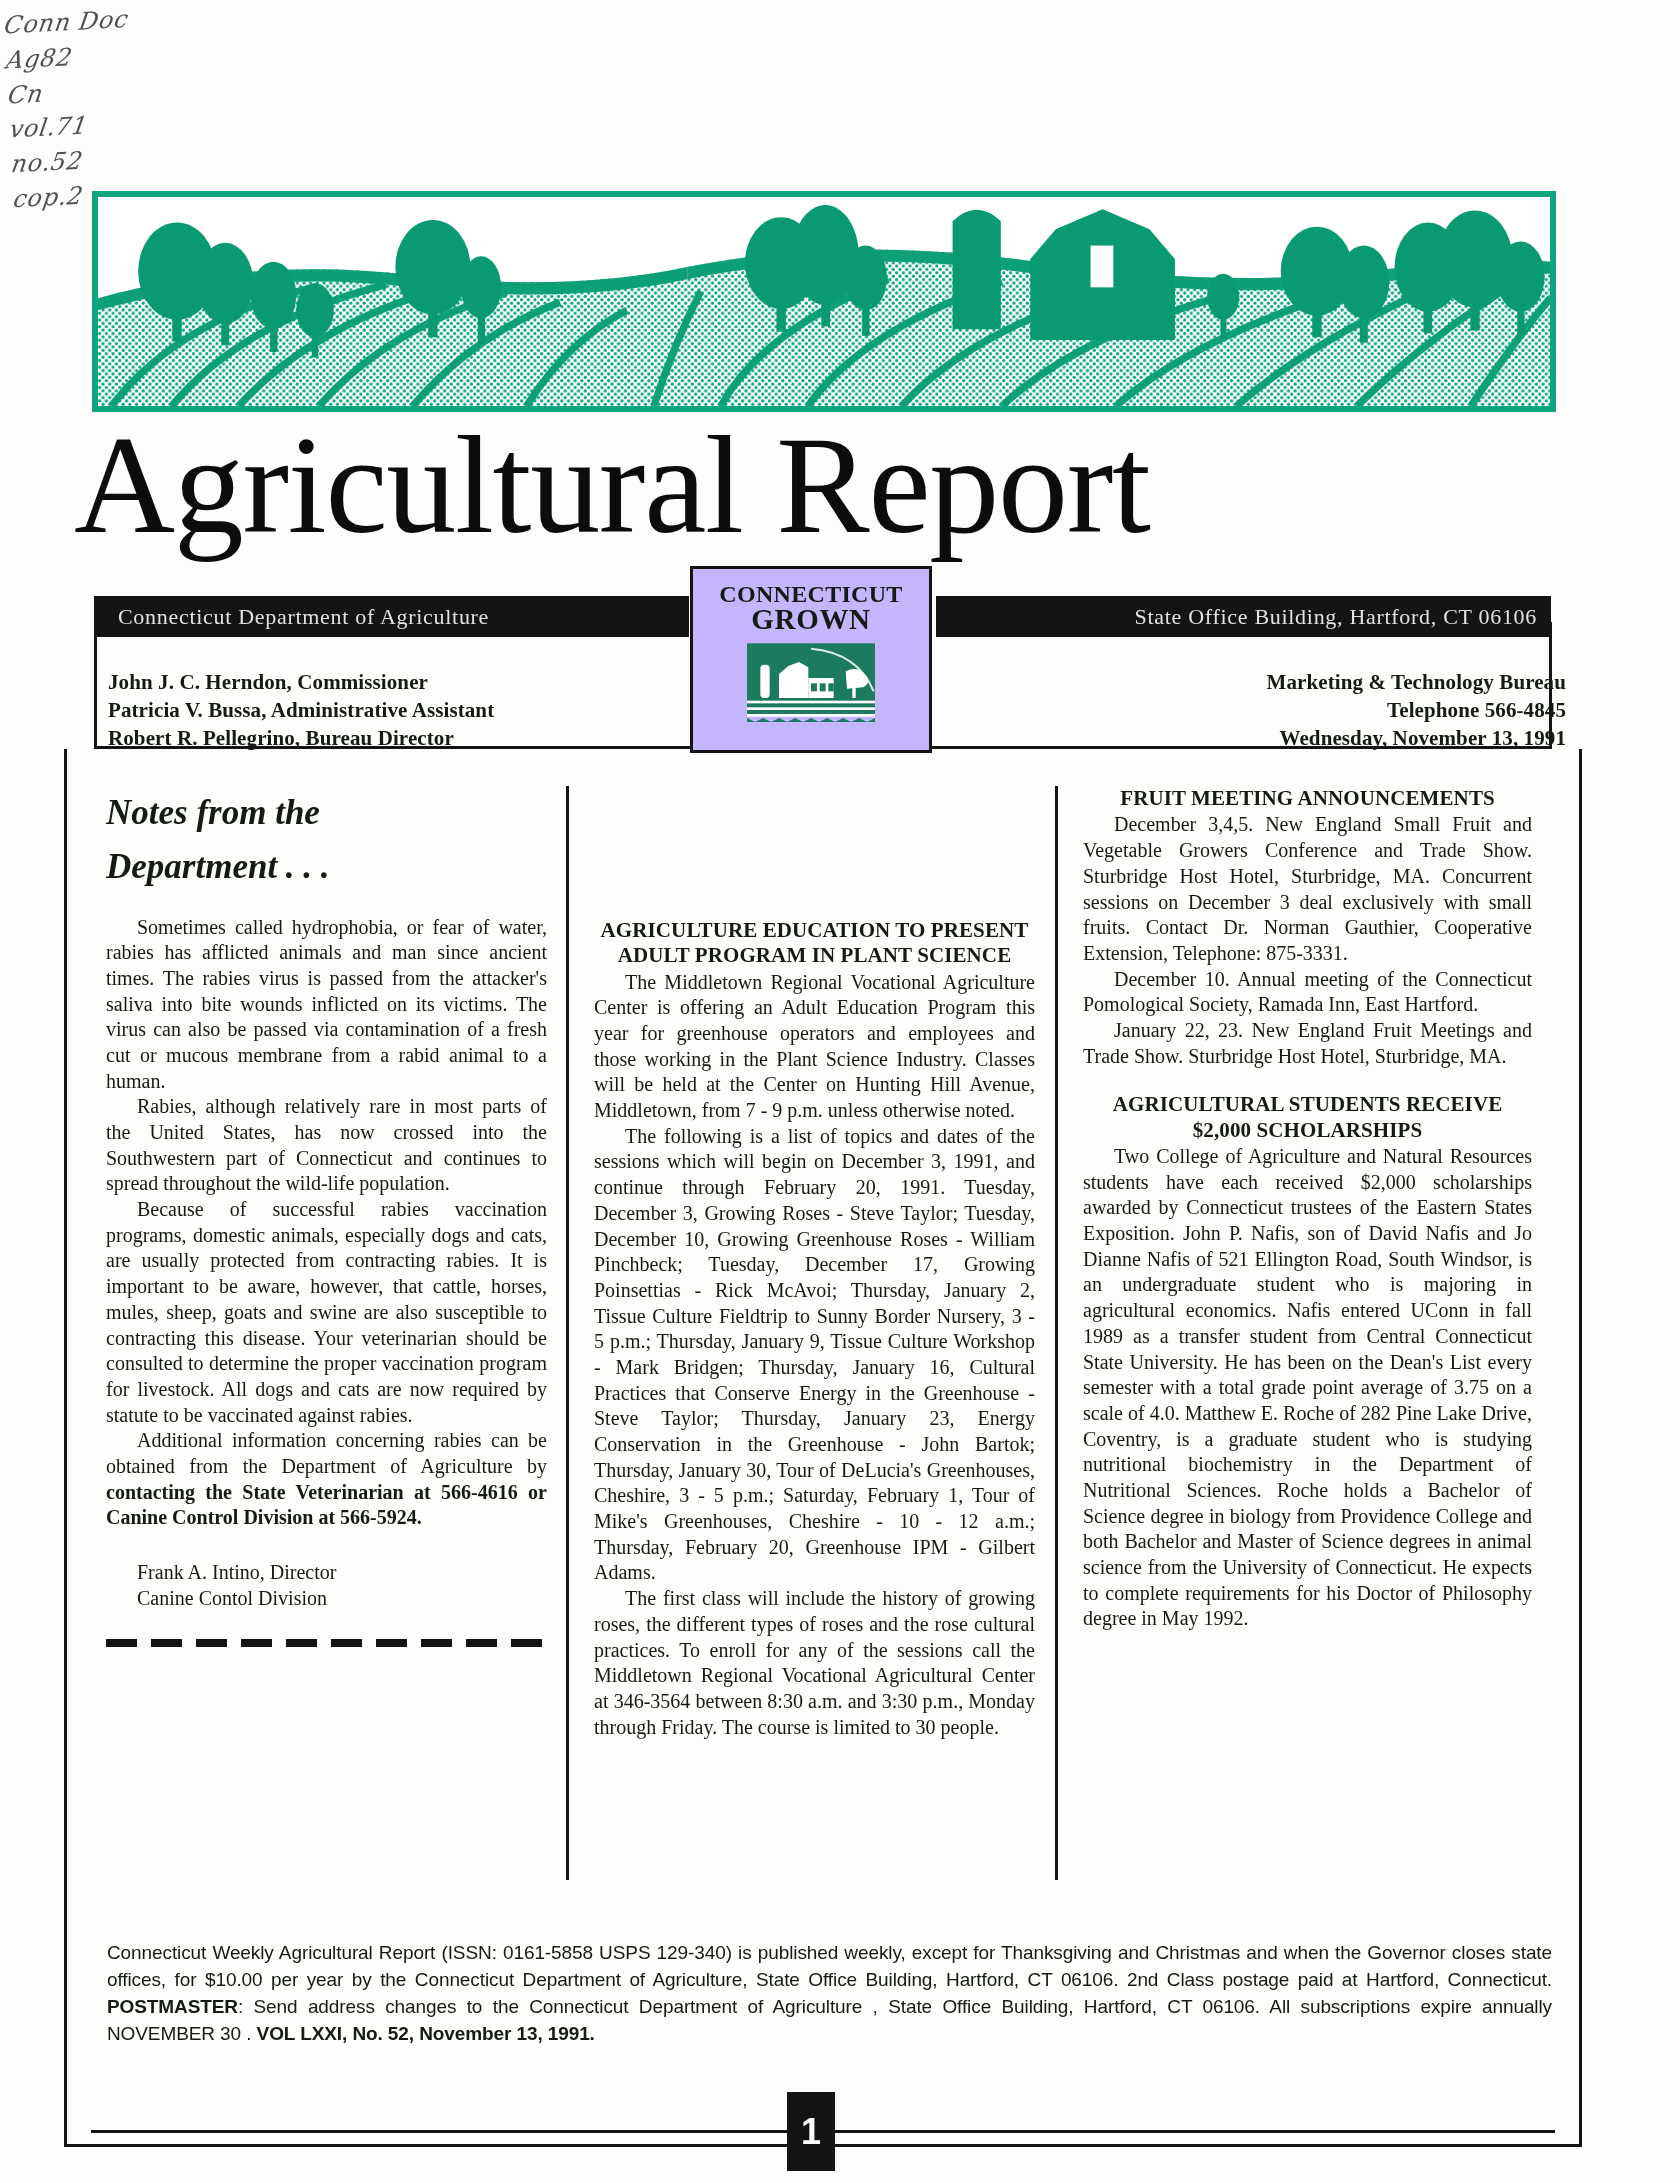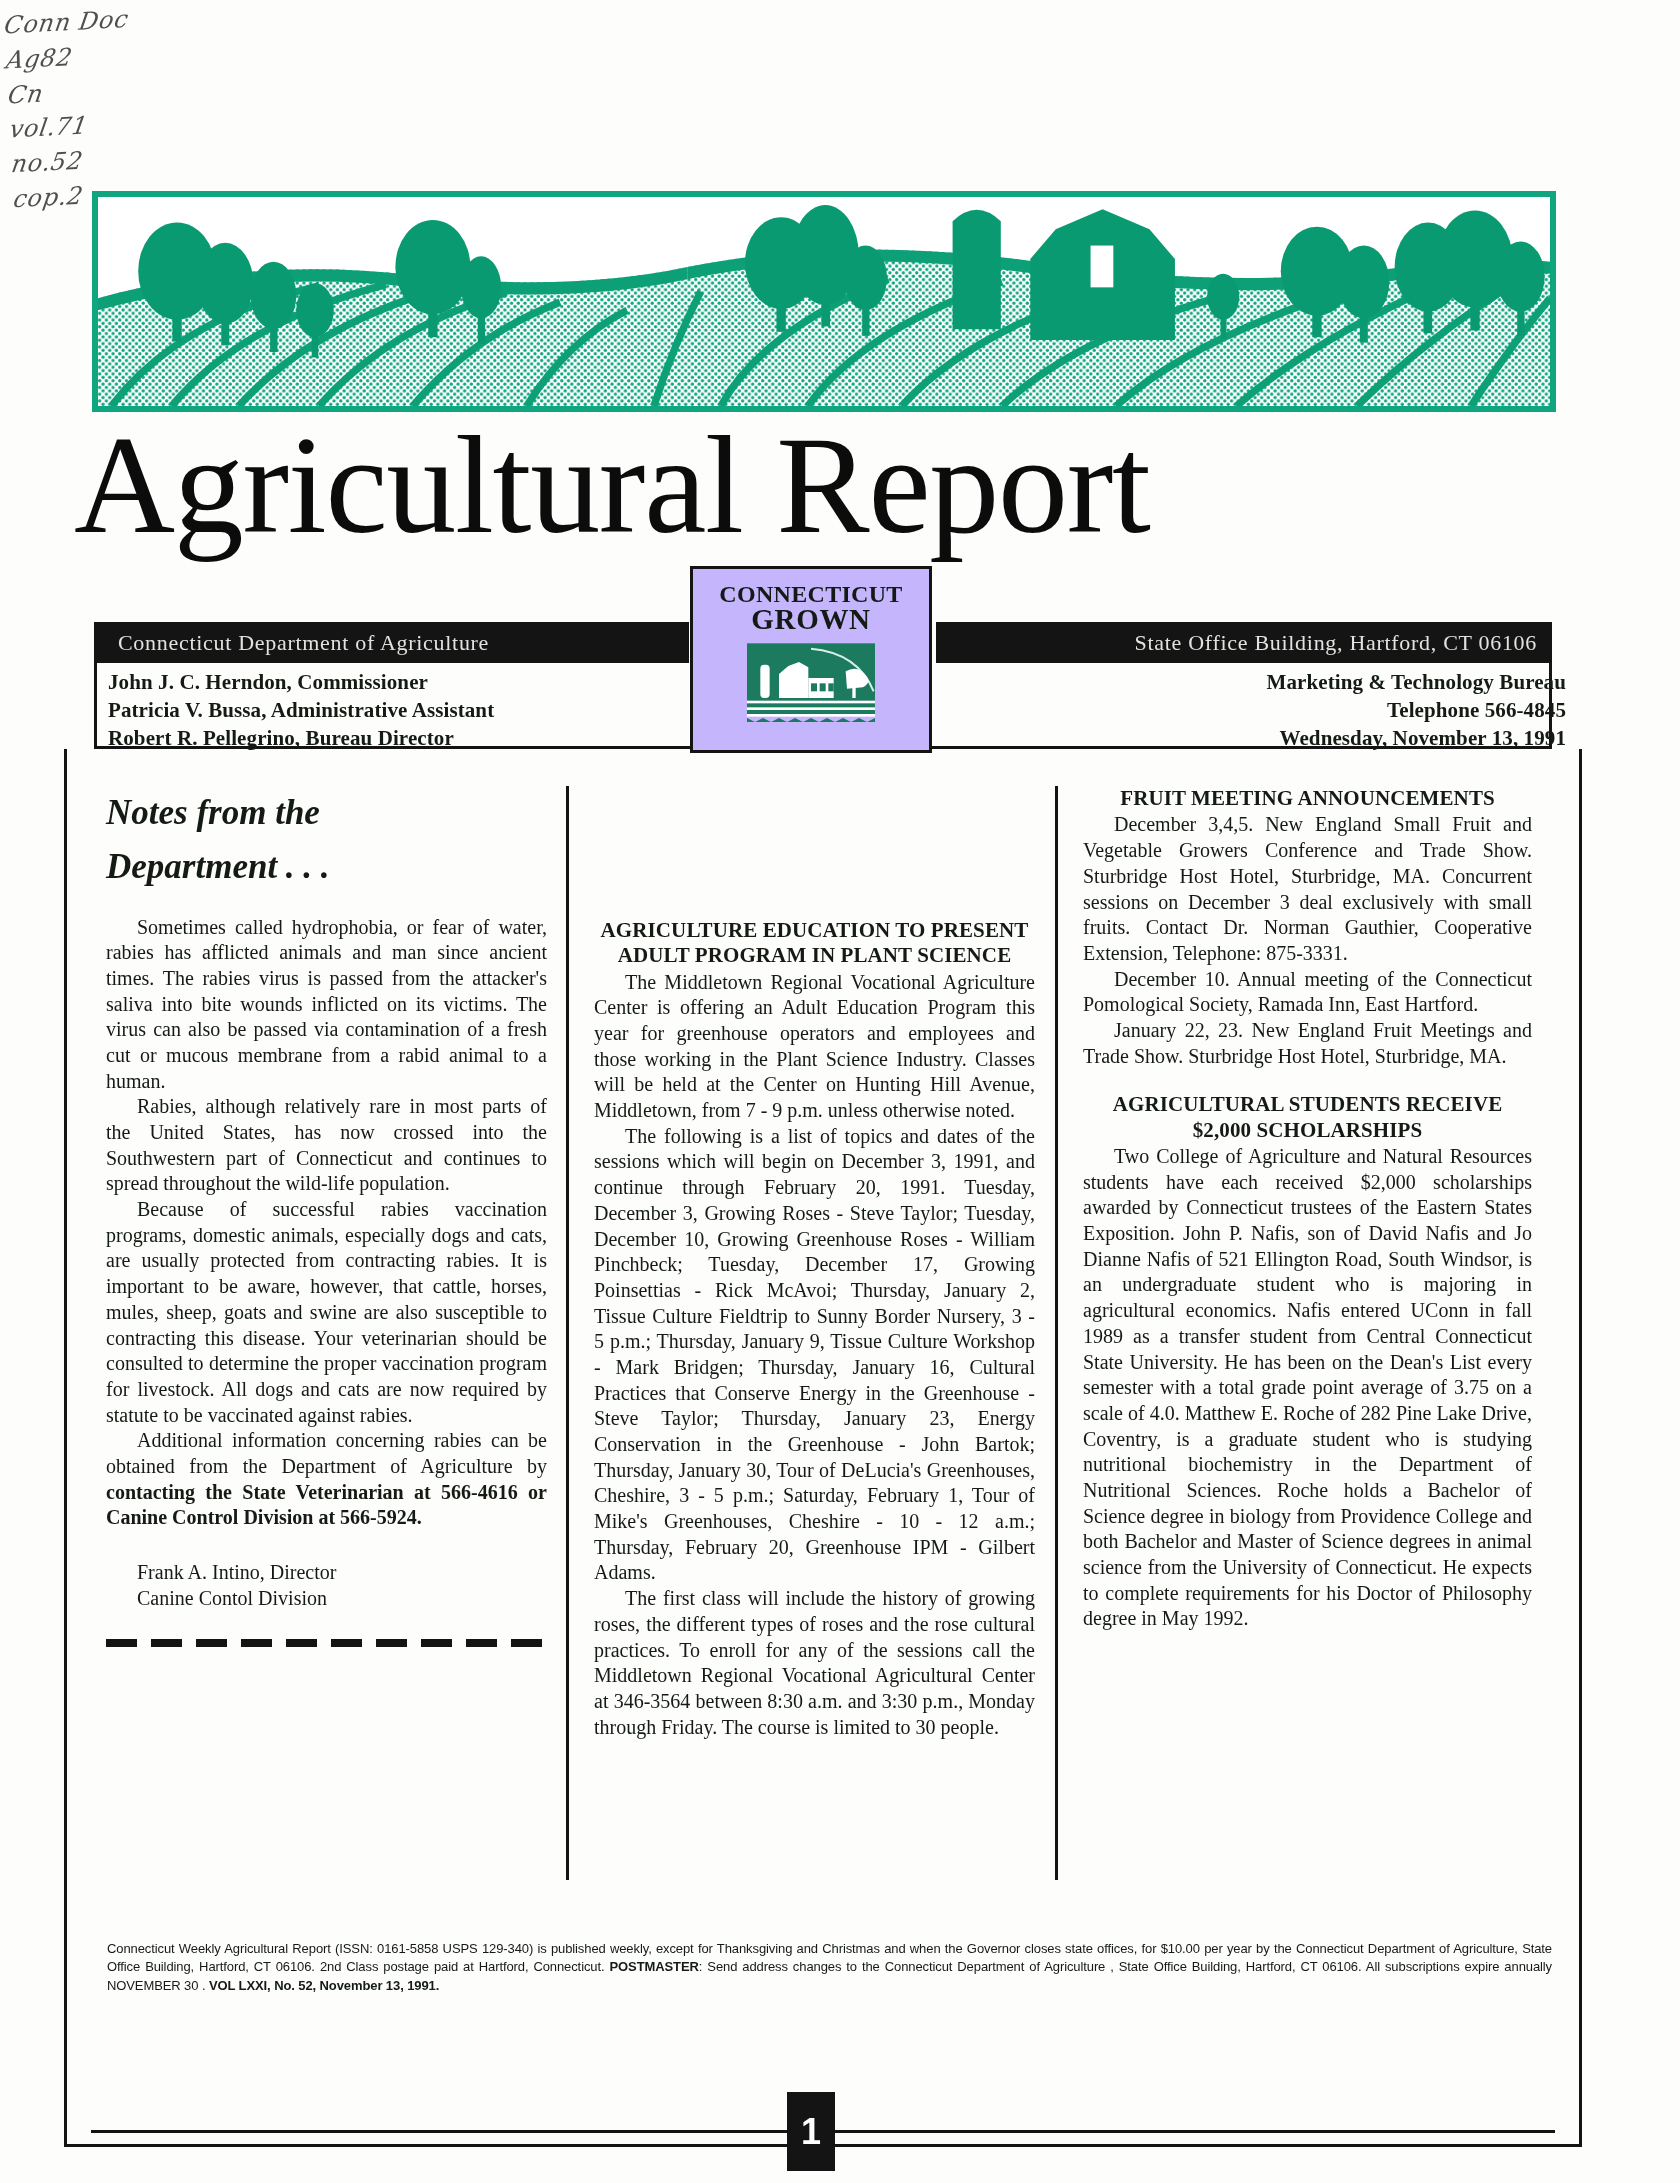--- a/index.html
+++ b/index.html
@@ -42,21 +42,21 @@
   
   .bigtitle{
     position:absolute;left:74px;top:415px;width:1538px;
     font-family:"Liberation Serif",serif;
     font-size:140px;line-height:1;color:#0c0c0c;
     letter-spacing:-1.3px;white-space:nowrap;
   }
 
   
   .bar{
-    position:absolute;height:41px;background:#141414;top:622px;
+    position:absolute;height:41px;background:#141414;top:596px;
     overflow:hidden;
   }
   .bar.left{left:94px;width:595px;}
   .bar.right{left:936px;width:615px;}
   .bar span{
     display:block;color:#f4f4f0;font-size:22px;
     font-family:"Liberation Serif",serif;
     letter-spacing:0.7px;white-space:nowrap;
     position:relative;top:8px;opacity:.92;
     filter:blur(0.3px);
@@ -118,21 +118,21 @@
   .dashrule{
     margin-top:28px;height:8px;
     background:repeating-linear-gradient(to right,#141414 0 31px,transparent 31px 45px);
   }
   .b{font-weight:bold;}
 
   
   .colophon{
     position:absolute;left:107px;top:1940px;width:1445px;
     font-family:"Liberation Sans",sans-serif;
-    font-size:13px;line-height:1.42;text-align:justify;
+    font-size:19px;line-height:1.42;text-align:justify;
     letter-spacing:-0.1px;
   }
   .colophon .b{font-weight:bold;}
 
   .footrule{position:absolute;left:91px;top:2130px;width:1464px;height:3.3px;background:#141414;}
   .pagenum{
     position:absolute;left:787px;top:2092px;width:48px;height:79px;
     background:#141414;color:#fff;text-align:center;
     font-family:"Liberation Sans",sans-serif;font-size:36px;font-weight:bold;
     line-height:79px;z-index:5;

